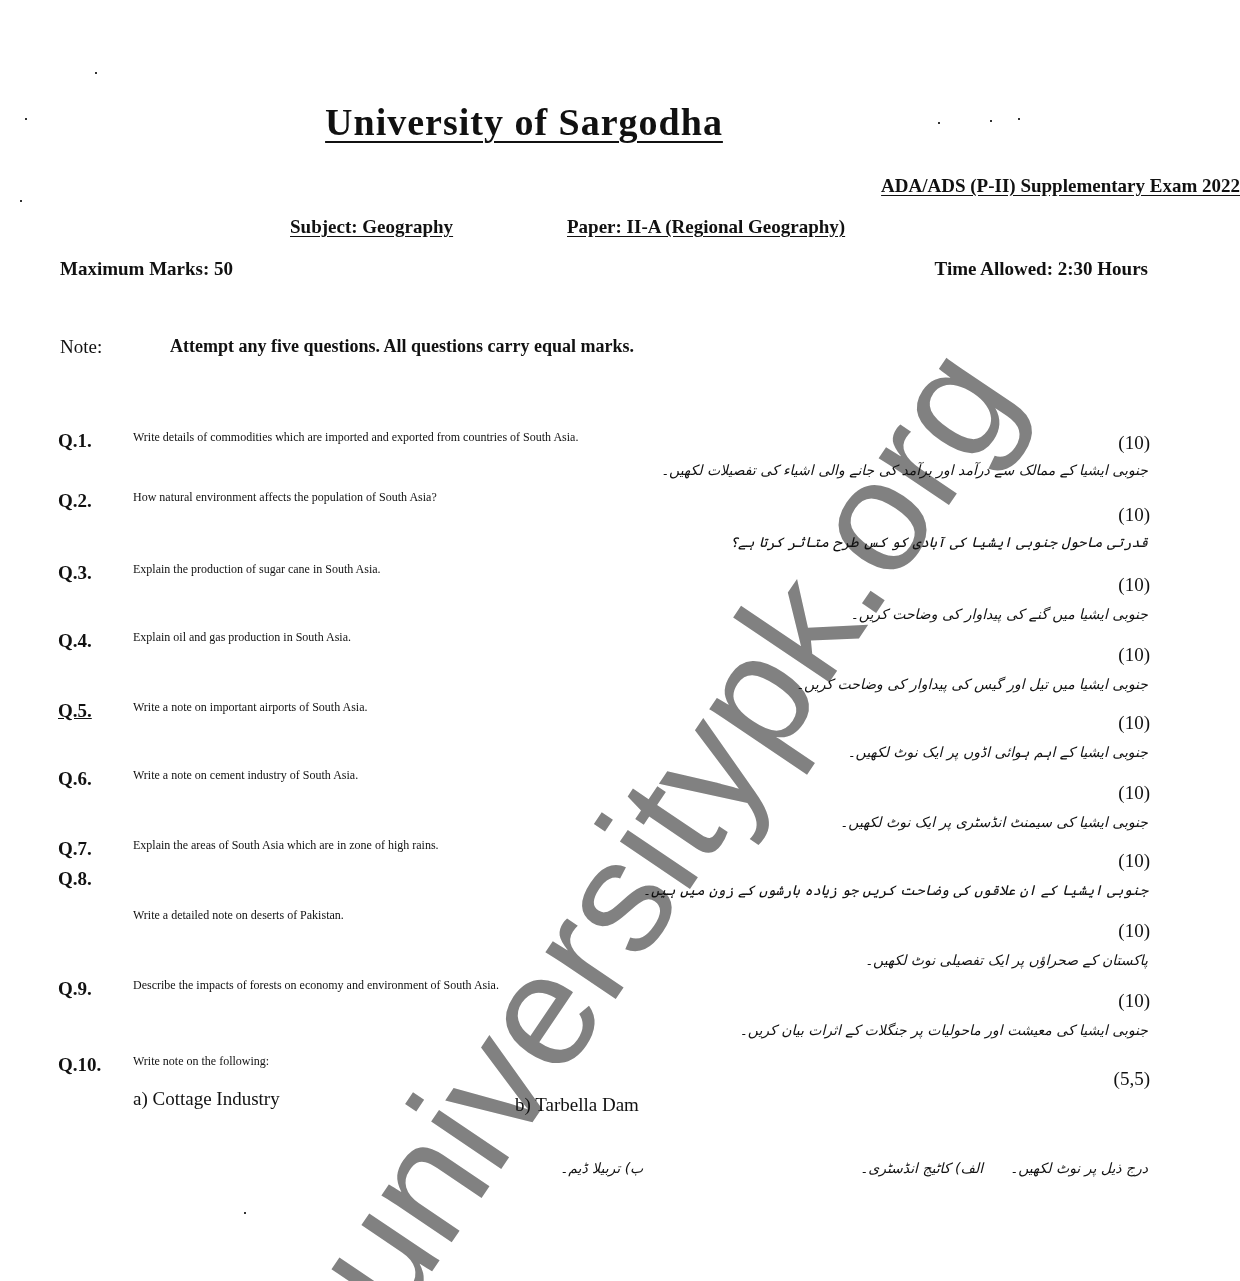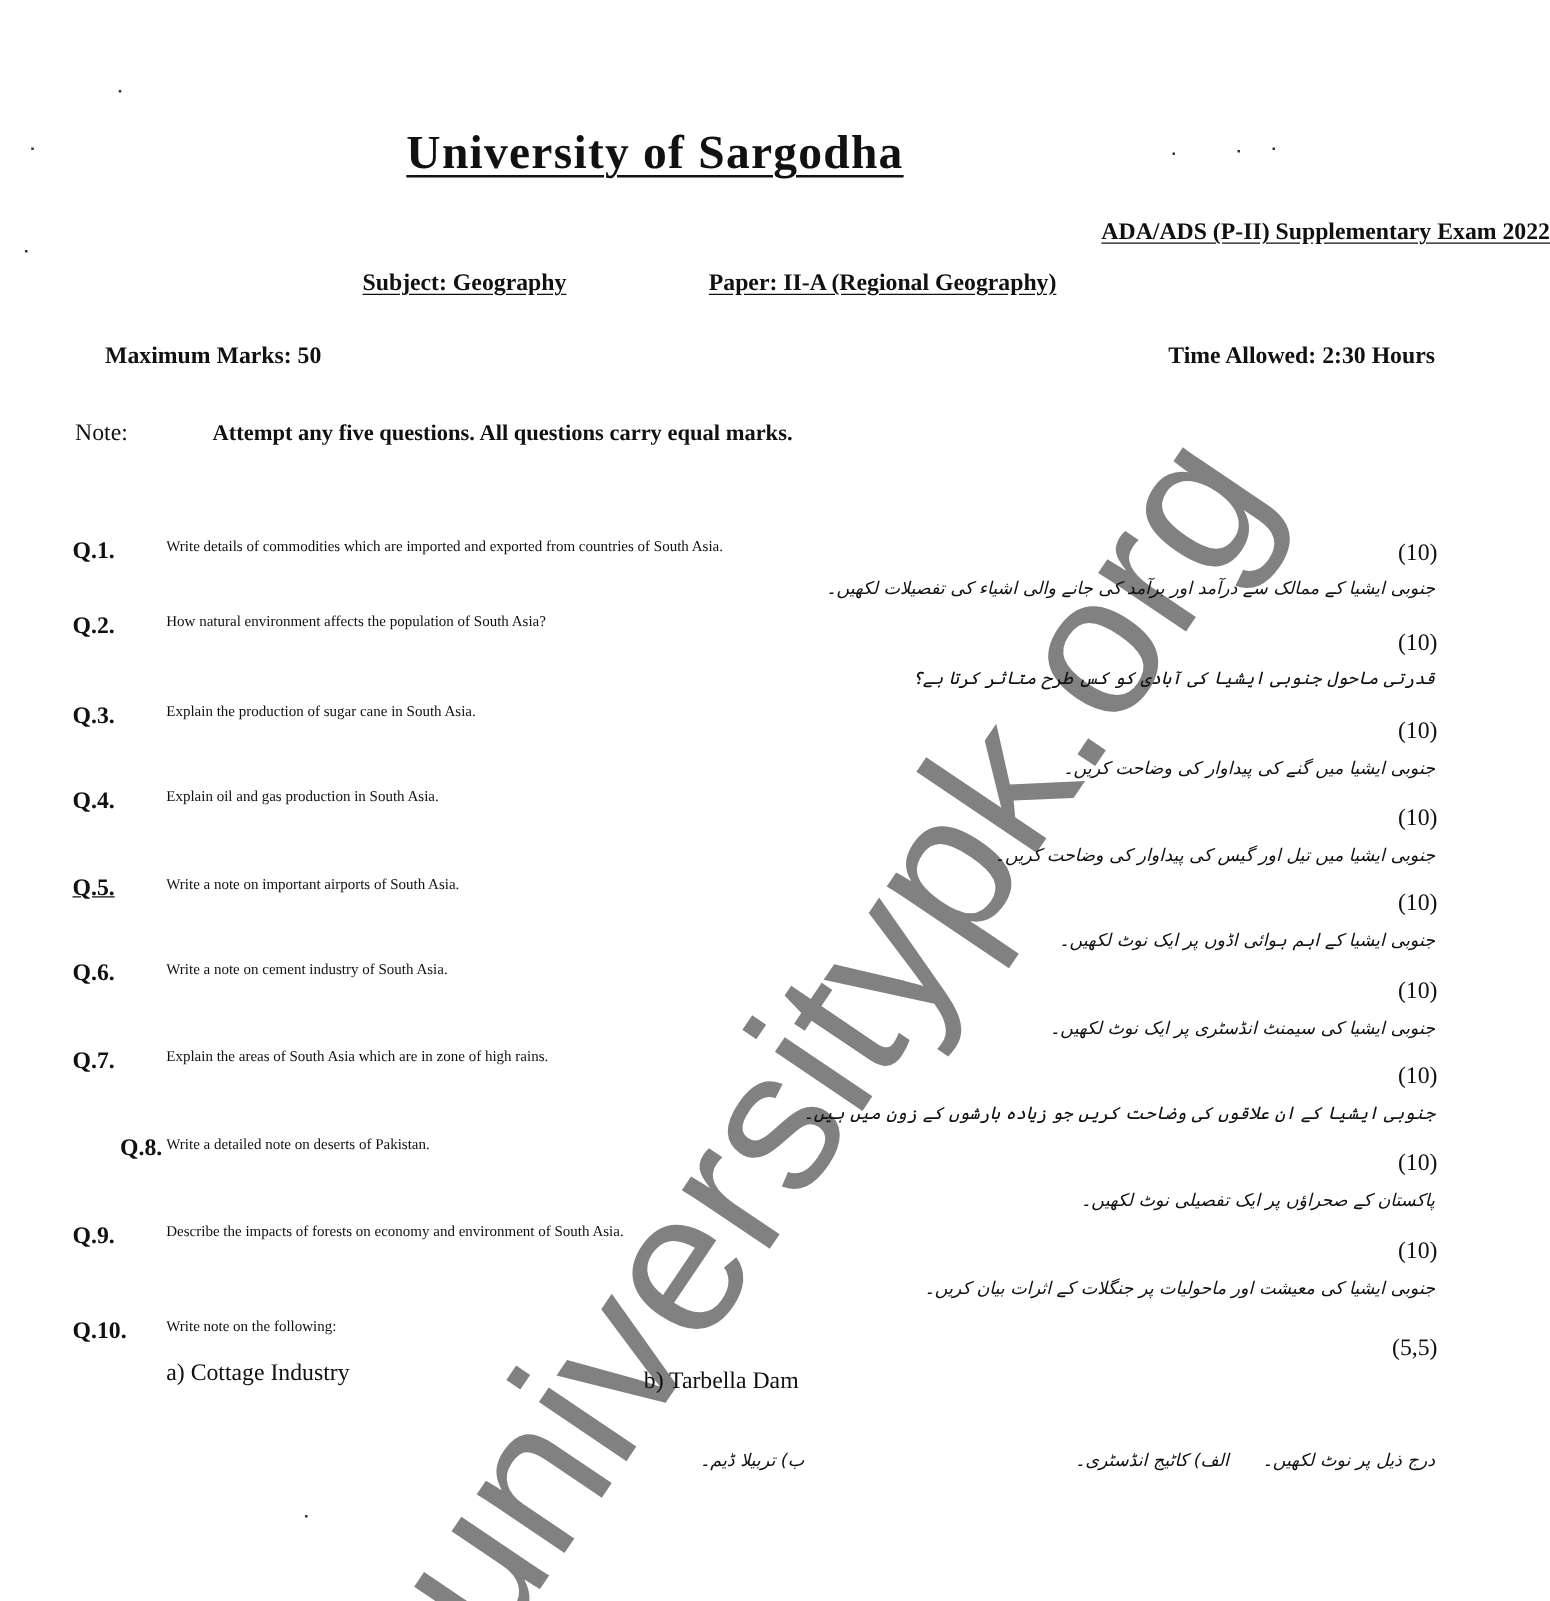--- a/index.html
+++ b/index.html
@@ -5,21 +5,21 @@
   html, body { margin:0; padding:0; background:#ffffff; }
   body { width:1240px; height:1281px; position:relative; overflow:hidden;
          font-family:"Liberation Serif","DejaVu Serif",serif; color:#111; }
   .abs { position:absolute; white-space:nowrap; }
   .title { left:0; width:1048px; top:100px; text-align:center; font-size:38px;
            font-weight:bold; letter-spacing:1px; }
   .title span { text-decoration:underline; text-decoration-thickness:2px; text-underline-offset:6px; }
   .sub { left:0; width:1240px; top:175px; text-align:right; font-size:19px; font-weight:bold; }
   .sub span, .subj span { text-decoration:underline; text-underline-offset:3px; }
   .subj { top:216px; font-size:19px; font-weight:bold; }
-  .meta { top:274px; font-size:19px; font-weight:bold;margin-left:24px; }
+  .meta { top:258px; font-size:19px; font-weight:bold; }
   .note-label { left:60px; top:336px; font-size:19px; }
   .note-text { left:170px; top:336px; font-size:18px; font-weight:bold; }
   .qnum { left:58px; font-size:19px; font-weight:bold; }
   .qtext { left:133px; font-size:12px; }
   .marks { right:90px; font-size:19px; text-align:right; }
   .urdu { right:92px; font-size:14px; direction:rtl; font-family:"DejaVu Sans",sans-serif; font-style:italic; }
   .sublabel { font-size:19px; }
   .urdu-b { font-size:14px; direction:rtl; font-family:"DejaVu Sans",sans-serif; font-style:italic; top:1160px; }
   .wm-wrap { position:absolute; left:0; top:0; width:1240px; height:1281px; overflow:hidden; pointer-events:none; }
   .wm-inner { position:absolute; left:60px; top:1560px; transform:rotate(-56deg); transform-origin:left top;
@@ -72,21 +72,21 @@
 <div class="abs qnum" style="top:768px;">Q.6.</div>
 <div class="abs qtext" style="top:768px;">Write a note on cement industry of South Asia.</div>
 <div class="abs marks" style="top:782px;">(10)</div>
 <div class="abs urdu" style="top:814px;">جنوبی ایشیا کی سیمنٹ انڈسٹری پر ایک نوٹ لکھیں۔</div>
 
 <div class="abs qnum" style="top:838px;">Q.7.</div>
 <div class="abs qtext" style="top:838px;">Explain the areas of South Asia which are in zone of high rains.</div>
 <div class="abs marks" style="top:850px;">(10)</div>
 <div class="abs urdu" style="top:882px;">جنوبی ایشیا کے ان علاقوں کی وضاحت کریں جو زیادہ بارشوں کے زون میں ہیں۔</div>
 
-<div class="abs qnum" style="top:908px;margin-left:38px;">Q.8.</div>
+<div class="abs qnum" style="top:868px;">Q.8.</div>
 <div class="abs qtext" style="top:908px;">Write a detailed note on deserts of Pakistan.</div>
 <div class="abs marks" style="top:920px;">(10)</div>
 <div class="abs urdu" style="top:952px;">پاکستان کے صحراؤں پر ایک تفصیلی نوٹ لکھیں۔</div>
 
 <div class="abs qnum" style="top:978px;">Q.9.</div>
 <div class="abs qtext" style="top:978px;">Describe the impacts of forests on economy and environment of South Asia.</div>
 <div class="abs marks" style="top:990px;">(10)</div>
 <div class="abs urdu" style="top:1022px;">جنوبی ایشیا کی معیشت اور ماحولیات پر جنگلات کے اثرات بیان کریں۔</div>
 
 <div class="abs qnum" style="top:1054px;">Q.10.</div>

